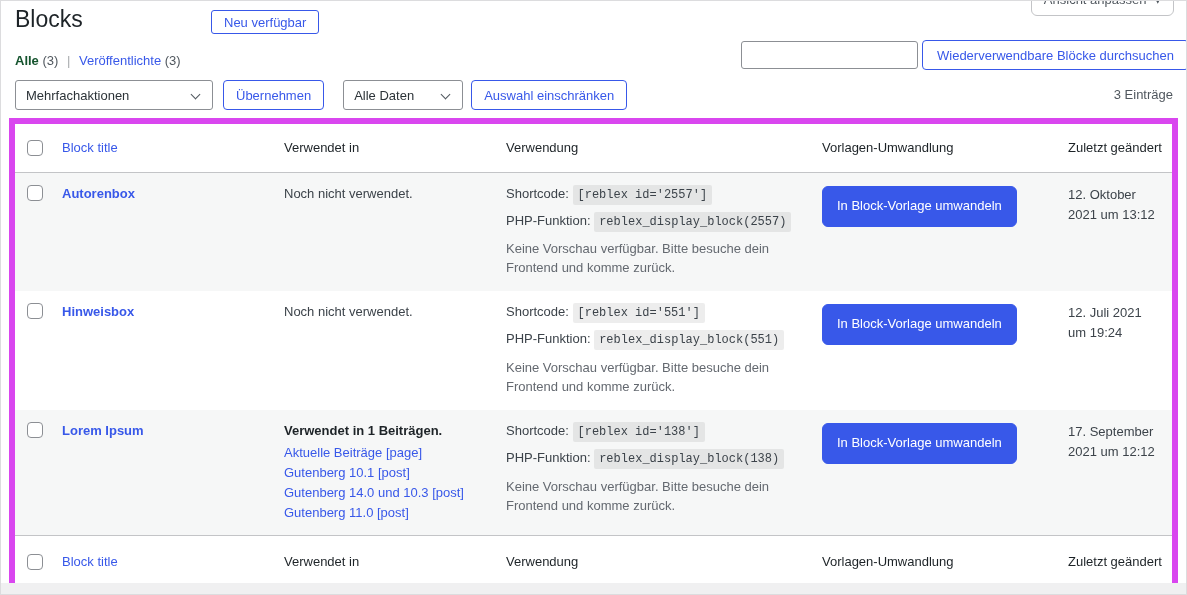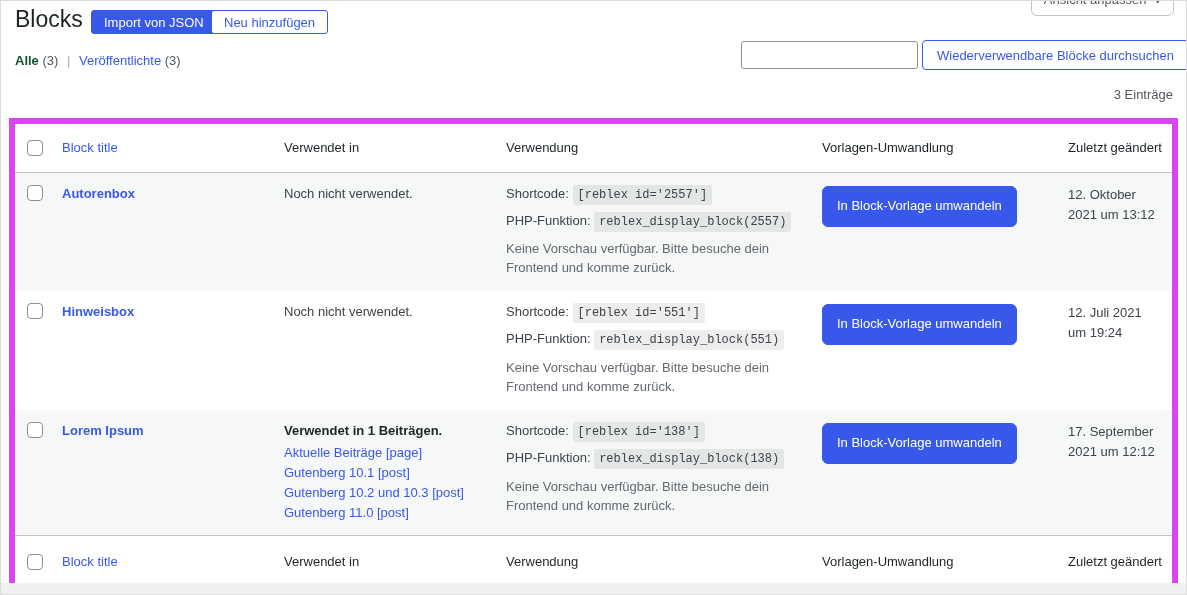--- a/index.html
+++ b/index.html
@@ -85,38 +85,49 @@
   .date-cell { line-height:20px; color:#3c434a; }
   
   .bottom-strip { position:absolute; left:0; right:0; bottom:0; height:11px; background:#f0f0f1; }
 </style>
 </head>
 <body>
 
 <div class="screen">
 
   <h1 class="page-title">Blocks</h1>
-  <a class="btn btn-primary top-btn import-btn">Import von JSON</a>
-  <a class="btn btn-outline top-btn addnew-btn">Neu hinzufügen</a>
+  <a class="btn btn-outline top-btn addnew-btn">Neu verfügbar</a>
   <button class="screen-options">
     <span>Ansicht anpassen</span>
     <span>▾</span>
   </button>
 
   <div class="subsubsub">
     <span class="current">Alle</span>
     <span class="count">(3)</span>
     <span class="sep">|</span>
     <a class="link">Veröffentlichte</a>
     <span class="count">(3)</span>
   </div>
 
   <input class="search-input" type="text" value="" style="">
   <a class="btn btn-outline search-btn">Wiederverwendbare Blöcke durchsuchen</a>
 
+  <div class="tablenav">
+    <div class="fake-select actions-select">
+      <span>Mehrfachaktionen</span>
+      <span class="chev"></span>
+    </div>
+    <a class="btn btn-outline apply-btn">Übernehmen</a>
+    <div class="fake-select dates-select">
+      <span>Alle Daten</span>
+      <span class="chev"></span>
+    </div>
+    <a class="btn btn-outline filter-btn">Auswahl einschränken</a>
+  </div>
   <div class="entries-count">3 Einträge</div>
 
   <div class="tablewrap">
     <table>
       <colgroup>
         <col style="width:40px">
           <col style="width:222px">
           <col style="width:222px">
         <col style="width:316px">
           <col style="width:246px">
@@ -164,21 +175,21 @@
           <td class="date-cell">12. Juli 2021 um 19:24</td>
         </tr>
 
         <tr class="striped" style="height:121px">
           <td class="check-cell"><span class="checkbox"></span></td>
           <td class="row-title"><a class="link">Lorem Ipsum</a></td>
           <td>
             <span class="used-strong">Verwendet in 1 Beiträgen.</span>
             <a class="link used-link">Aktuelle Beiträge [page]</a>
             <a class="link used-link">Gutenberg 10.1 [post]</a>
-            <a class="link used-link">Gutenberg 10.2 und 10.3 [post]</a>
+            <a class="link used-link">Gutenberg 14.0 und 10.3 [post]</a>
             <a class="link used-link">Gutenberg 11.0 [post]</a>
           </td>
           <td>
             <div class="usage-line"><span>Shortcode:</span>
               <code class="shortcode">[reblex id='138']</code></div>
             <div class="usage-line"><span>PHP-Funktion:</span>
               <code class="shortcode">reblex_display_block(138)</code></div>
             <div class="usage-note">Keine Vorschau verfügbar. Bitte besuche dein Frontend und komme zurück.</div>
           </td>
           <td><a class="btn btn-primary convert-btn">In Block-Vorlage umwandeln</a></td>

